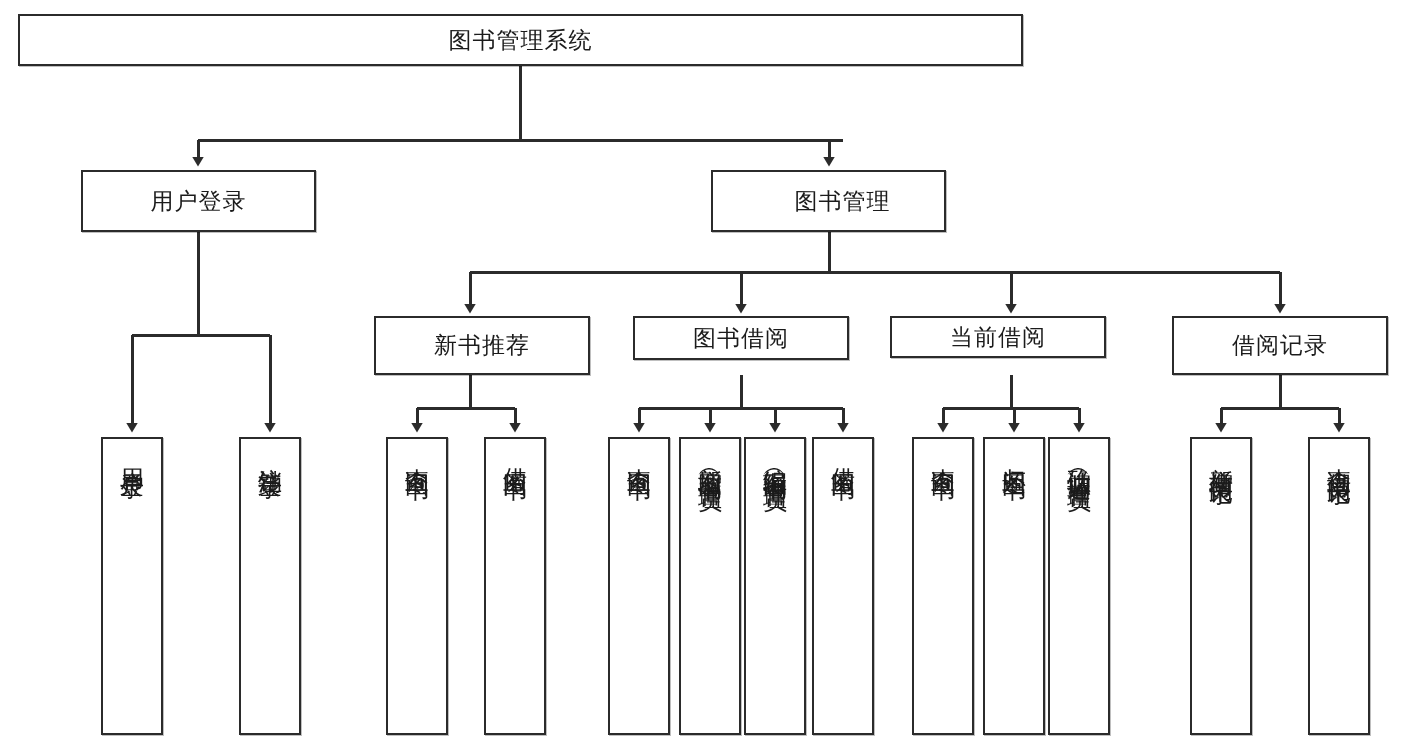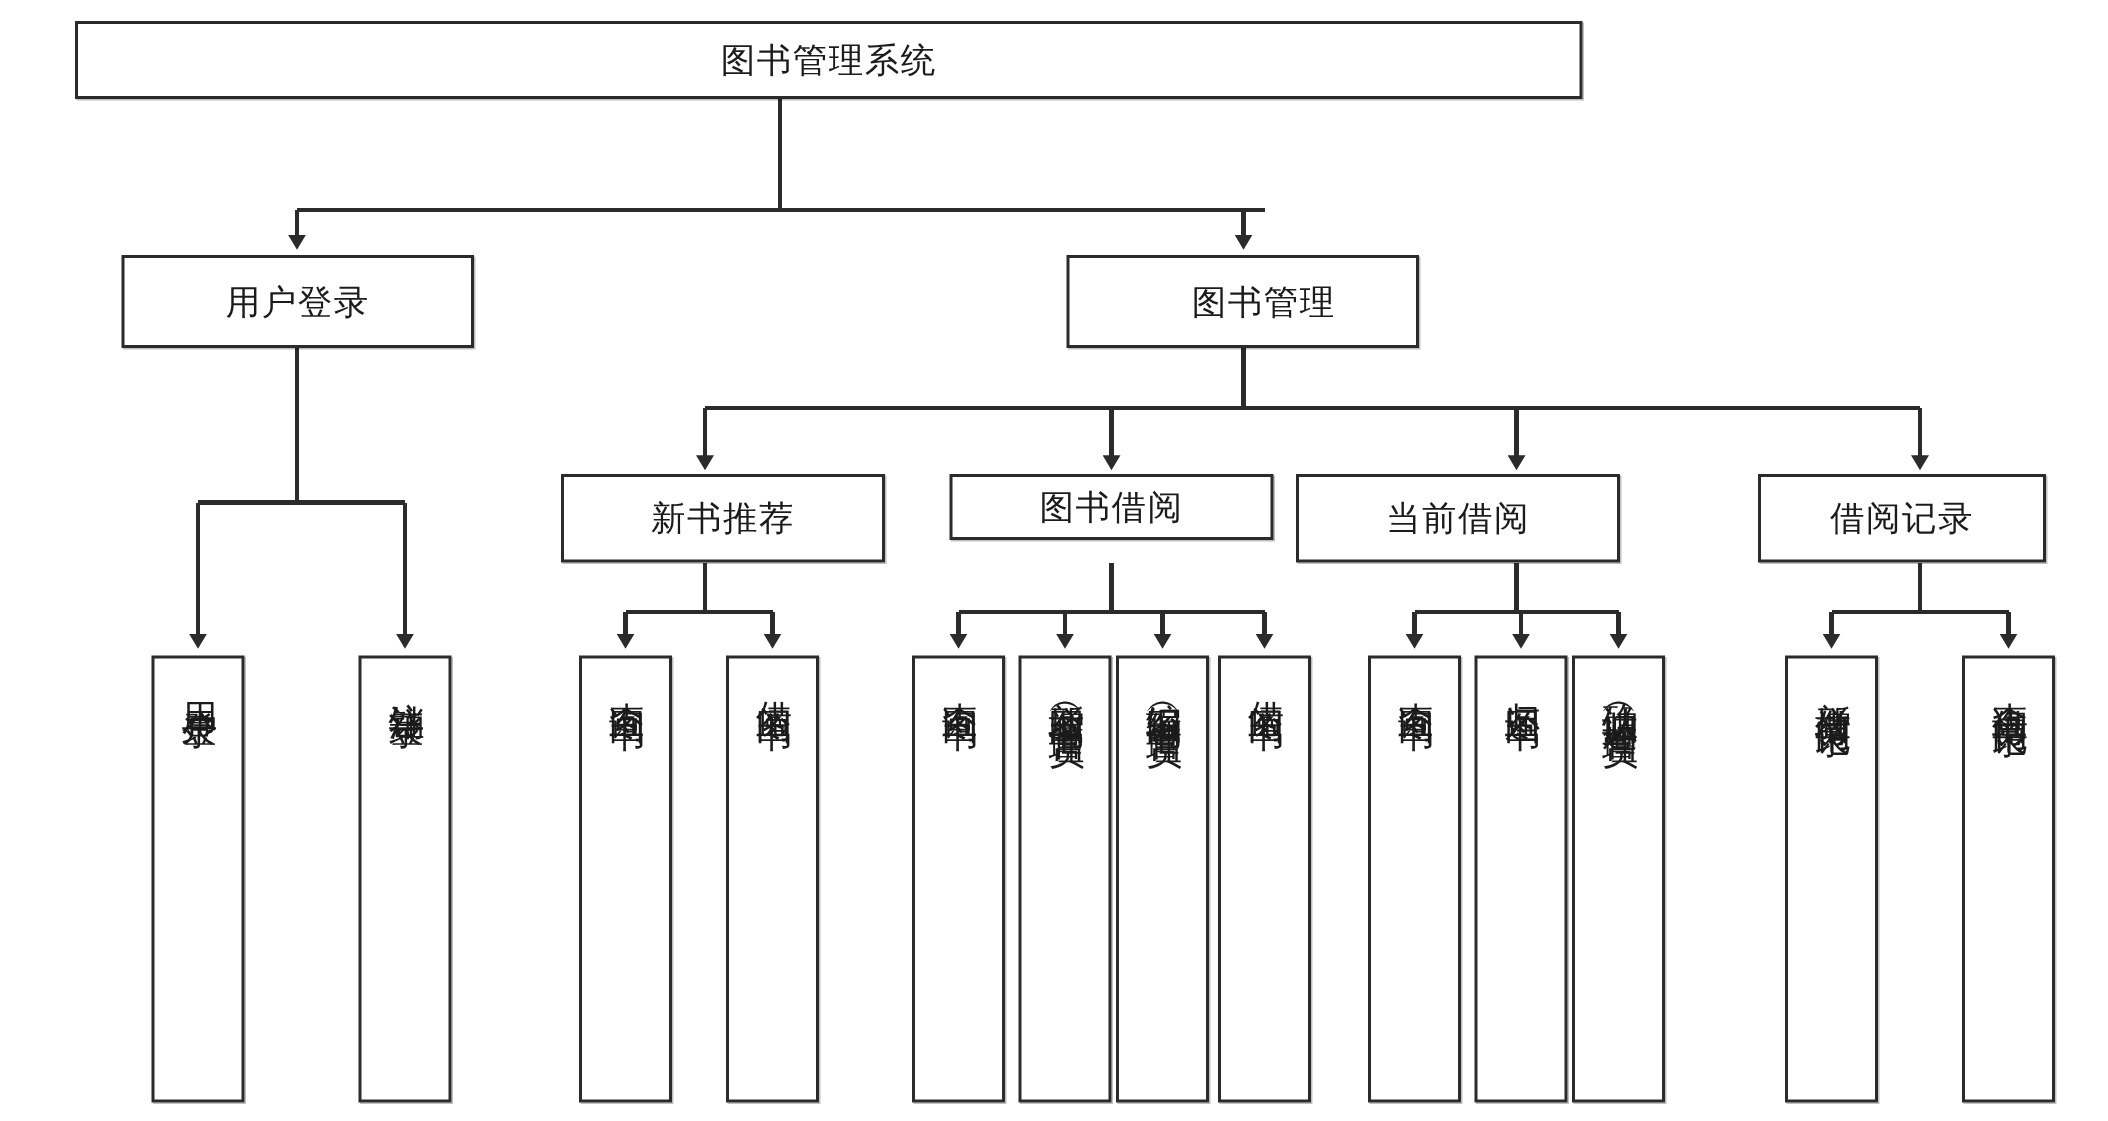--- a/index.html
+++ b/index.html
@@ -96,41 +96,41 @@
       <path d="M1014,408 L1014,424" marker-end="url(#arrow)"></path>
       <path d="M1079,408 L1079,424" marker-end="url(#arrow)"></path>
 
       <path d="M1280,375 L1280,408"></path>
       <path d="M1221,408 L1339,408"></path>
       <path d="M1221,408 L1221,424" marker-end="url(#arrow)"></path>
       <path d="M1339,408 L1339,424" marker-end="url(#arrow)"></path>
     </g>
   </svg>
 
-  <div class="node-box" id="node-root" style="left: 18px; top: 14px; width: 1005px; height: 52px; margin-left: 32px;">
+  <div class="node-box" id="node-root" style="left: 18px; top: 14px; width: 1005px; height: 52px;">
     <span class="node-label">图书管理系统</span>
   </div>
 
   <div class="node-box" id="n2-0" style="left: 81px; top: 170px; width: 235px; height: 62px;">
     <span class="node-label">用户登录</span>
   </div>
   <div class="node-box" id="n2-1" style="left: 711px; top: 170px; width: 235px; height: 62px; padding-left: 28px;">
     <span class="node-label">图书管理</span>
   </div>
 
   <div class="node-box" id="n3-0" style="left: 362px; top: 316px; width: 216px; height: 59px; margin-left: 12px;">
     <span class="node-label">新书推荐</span>
   </div>
   <div class="node-box" id="n3-1" style="left: 633px; top: 316px; width: 216px; height: 44px;">
     <span class="node-label">图书借阅</span>
   </div>
-  <div class="node-box" id="n3-2" style="left: 864px; top: 316px; width: 216px; height: 59px;">
+  <div class="node-box" id="n3-2" style="left: 890px; top: 316px; width: 216px; height: 42px;">
     <span class="node-label">当前借阅</span>
   </div>
-  <div class="node-box" id="n3-3" style="left: 1172px; top: 316px; width: 192px; height: 59px;">
+  <div class="node-box" id="n3-3" style="left: 1172px; top: 316px; width: 216px; height: 59px;">
     <span class="node-label">借阅记录</span>
   </div>
 
   <div class="node-box vertical" id="lf-0" style="left: 101px; top: 437px; width: 62px; height: 298px;">
     <span class="node-label">用户登录</span>
   </div>
   <div class="node-box vertical" id="lf-1" style="left: 239px; top: 437px; width: 62px; height: 298px;">
     <span class="node-label">注销登录</span>
   </div>
   <div class="node-box vertical" id="lf-2" style="left: 386px; top: 437px; width: 62px; height: 298px;">

